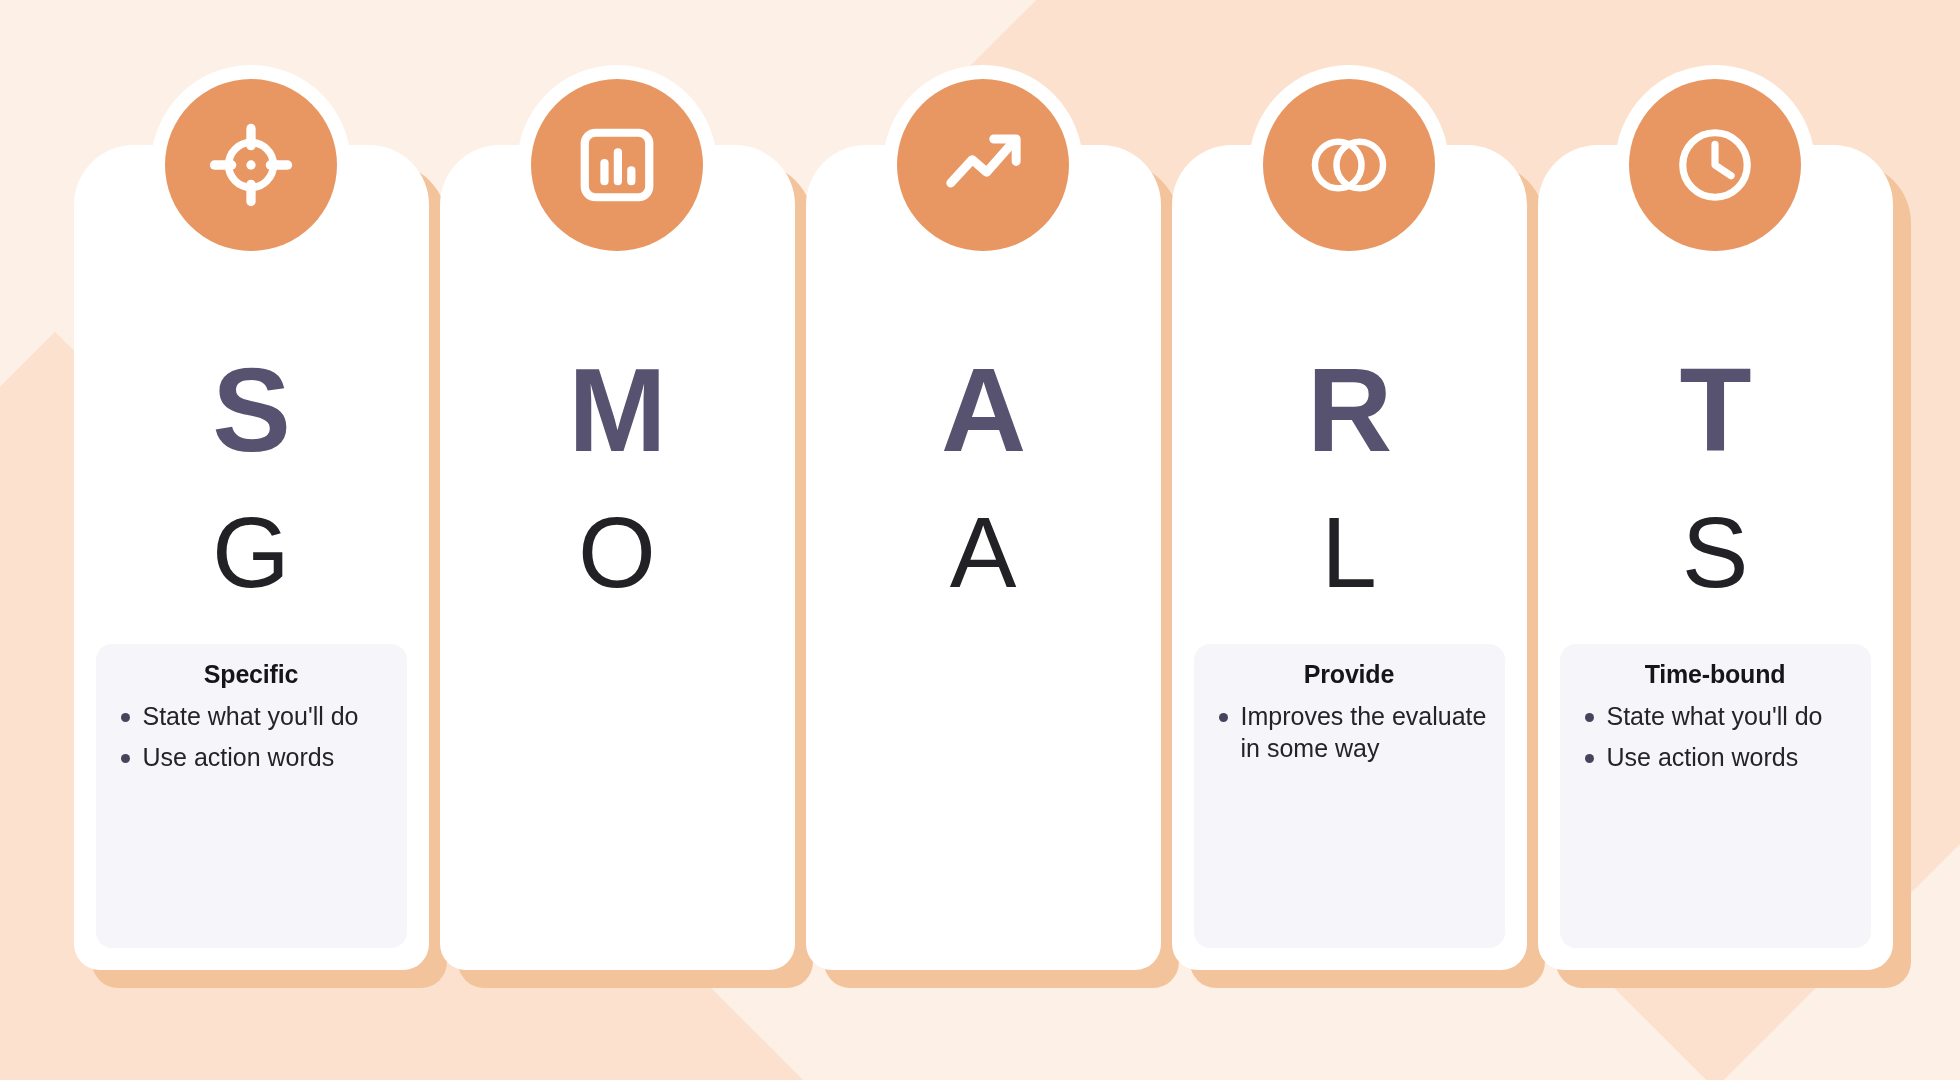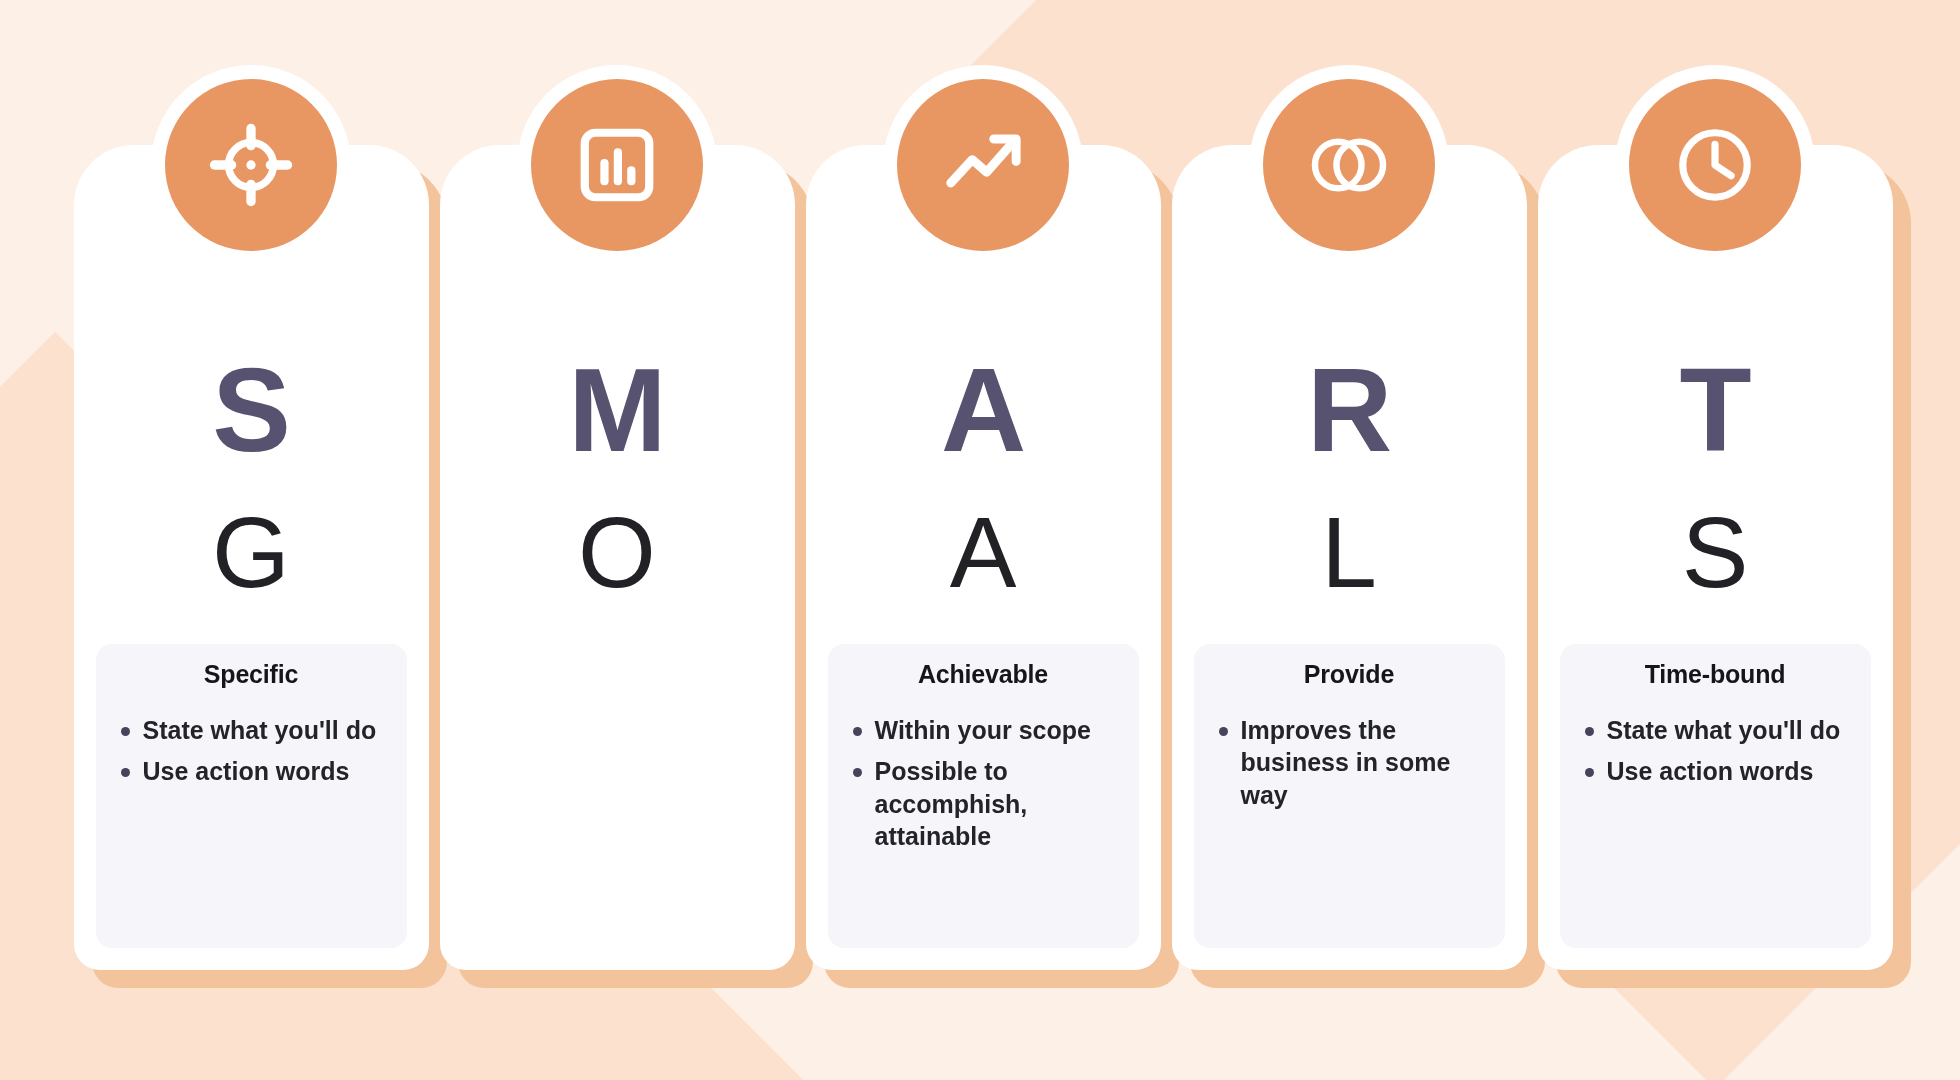--- a/index.html
+++ b/index.html
@@ -117,32 +117,31 @@
     margin-top:40px;
     margin-bottom:22px;
     flex:1;
     padding:16px 18px 18px 18px;
   }
   .panel-title {
     text-align:center;
     font-size:25px;
     font-weight:bold;
     color:#16161a;
-    margin-bottom:25px;
+    margin-bottom:11px;
     letter-spacing:-0.2px;
   }
   .panel-list { list-style:none; }
   .panel-list li {
     position:relative;
     padding-left:29px;
     font-size:25px;
     line-height:1.29;
     color:#23232a;
     margin-bottom:9px;
-    font-weight:bold;
   }
   .panel-list li::before {
     content:"";
     position:absolute;
     left:7px; top:13px;
     width:9px; height:9px;
     border-radius:50%;
     background:#46445c;
   }
 </style>
@@ -207,47 +206,40 @@
         <div class="badge-ring"></div>
         <div class="badge-circle">
             <svg viewBox="0 0 48 48" fill="none">
         <path d="M6 34 L18 21 L26 28 L41 11" stroke="#ffffff" stroke-width="5" stroke-linecap="round" stroke-linejoin="round"></path>
         <path d="M30 9.5 L42.5 9.5 L42.5 22" stroke="#ffffff" stroke-width="5" stroke-linecap="round" stroke-linejoin="round"></path>
       </svg>
           </div>
       </div>
       <div class="letter-smart">A</div>
       <div class="letter-goals">A</div>
-      <div class="panel">
-        <div class="panel-title">Achievable</div>
-        <ul class="panel-list">
-            <li>Within your scope</li>
-            <li>Possible to accomphish, attainable</li>
-          </ul>
-      </div>
     </div>
     </div>
     <div class="card-wrap">
     <div class="card-shadow"></div>
     <div class="card">
       <div class="badge-wrap">
         <div class="badge-ring"></div>
         <div class="badge-circle">
             <svg viewBox="0 0 48 48" fill="none">
         <circle cx="18" cy="24" r="13" stroke="#ffffff" stroke-width="3.6"></circle>
         <circle cx="30" cy="24" r="13" stroke="#ffffff" stroke-width="3.6"></circle>
       </svg>
           </div>
       </div>
       <div class="letter-smart">R</div>
       <div class="letter-goals">L</div>
       <div class="panel">
         <div class="panel-title">Provide</div>
         <ul class="panel-list">
-            <li>Improves the business in some way</li>
+            <li>Improves the evaluate in some way</li>
           </ul>
       </div>
     </div>
     </div>
     <div class="card-wrap">
     <div class="card-shadow"></div>
     <div class="card">
       <div class="badge-wrap">
         <div class="badge-ring"></div>
         <div class="badge-circle">

